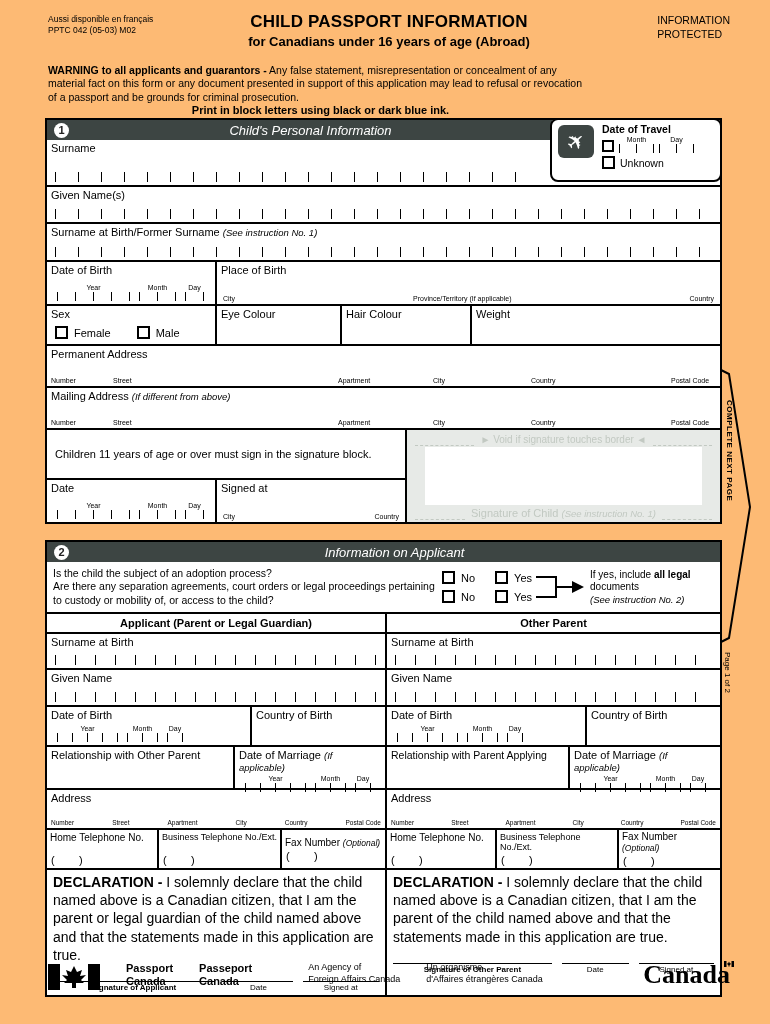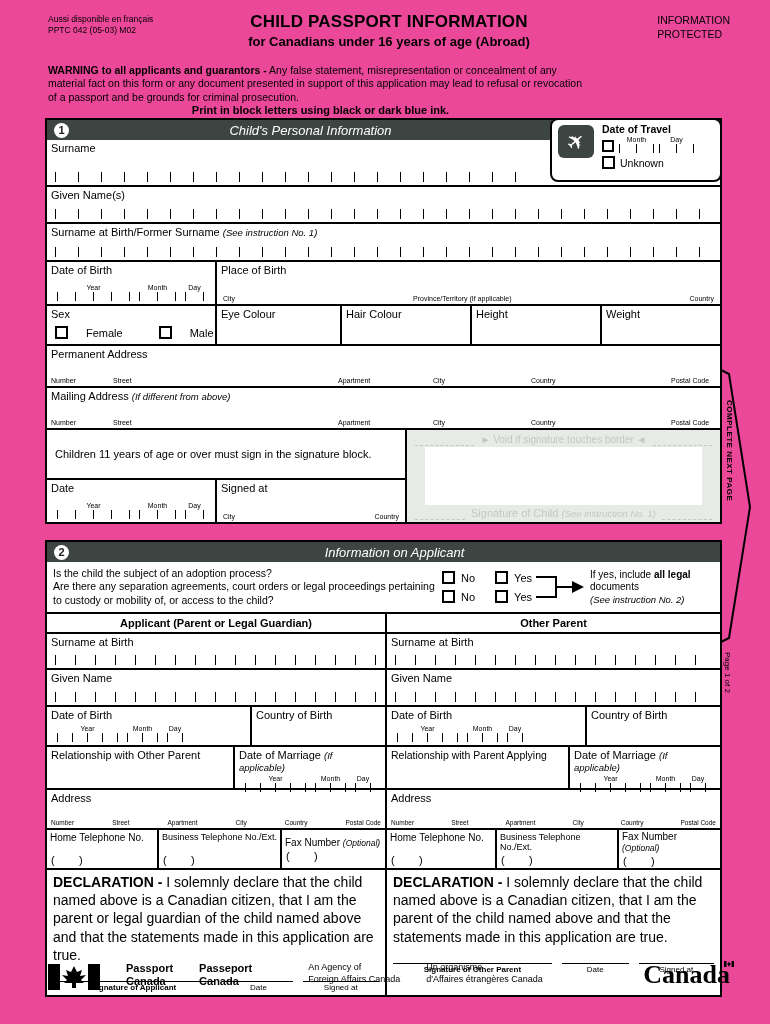--- a/index.html
+++ b/index.html
@@ -1,18 +1,18 @@
 <!DOCTYPE html>
 <html><head>
 <meta charset="utf-8">
 <style>
   * { box-sizing: border-box; margin: 0; padding: 0; }
   html,body { background:#fff; }
   body { width:770px; font-family:"Liberation Sans", sans-serif; color:#000; }
-  .page { position:relative; width:770px; height:1024px; background:#ec4899; overflow:hidden; }
+  .page { position:relative; width:770px; height:1024px; background:#fdba74; overflow:hidden; }
 
   
   .hdr { position:absolute; top:12px; left:48px; right:40px; }
   .hdr-left { position:absolute; left:0; top:2px; font-size:8.5px; line-height:1.25; }
   .hdr-center { text-align:center; padding:0 120px; }
   .hdr-title { font-size:17px; font-weight:bold; letter-spacing:.2px; }
   .hdr-sub { font-size:13px; font-weight:bold; margin-top:2px; }
   .hdr-right { position:absolute; right:0; top:2px; font-size:10.5px; text-align:left; line-height:1.3; }
   .warning { position:absolute; top:64px; left:48px; width:545px; font-size:10.5px; line-height:1.27; }
   .print-note { position:absolute; top:104px; left:48px; width:545px; text-align:center; font-size:11px; font-weight:bold; }
@@ -52,21 +52,21 @@
   .plane-chip span { transform:rotate(-40deg); display:block; }
   .travel-title { margin:3px 0 0 50px; font-size:10.5px; font-weight:bold; }
   .travel-row { display:flex; align-items:flex-end; gap:5px; margin:1px 0 0 50px; }
   .travel-row .cb { width:12px; height:12px; margin-bottom:1px; }
   .travel-unknown { display:flex; align-items:center; gap:5px; margin:3px 0 0 50px; font-size:10.5px; }
   .surname-row { height:47px; }
   .surname-row .comb { position:absolute; bottom:0; left:0; right:176px; }
   .h37 { height:37px; } .h38 { height:38px; } .h40 { height:40px; } .h42 { height:42px; } .h44 { height:44px; }
   .fld { display:flex; flex-direction:column; justify-content:space-between; }
   .bottomlabs { display:flex; justify-content:space-between; font-size:7px; padding:0 6px 2px 6px; }
-  .sexline { display:flex; align-items:center; gap:18px; padding:4px 6px 0 8px; font-size:11px; }
+  .sexline { display:flex; align-items:center; gap:6px; padding:4px 6px 0 8px; font-size:11px; }
   .sexline .gap { width:14px; }
   .sign-wrap { display:flex; height:92px; }
   .sign-left { width:360px; border-right:2px solid #000; display:flex; flex-direction:column; }
   .children-note { height:50px; border-bottom:2px solid #000; display:flex; align-items:center; padding:0 8px; font-size:11px; }
   .date-signed { flex:1; display:flex; }
   .date-cell { width:170px; border-right:2px solid #000; }
   .signed-cell { flex:1; display:flex; flex-direction:column; justify-content:space-between; }
   .sigpanel { flex:1; background:#e7eae7; padding:4px 8px 3px 8px; display:flex; flex-direction:column; }
   .sigpanel .line { flex:1; border-top:1px dashed #c2c9c2; transform:translateY(6px); }
   .sig-toprow,.sig-botrow { display:flex; align-items:center; color:#c2c9c2; font-size:10px; white-space:nowrap; }
@@ -220,23 +220,20 @@
             <span class="gap"></span>
             <span class="cb"></span>
             <span>Male</span>
           </div>
         </div>
         <div class="cell" style="width:125px; height:38px;">
             <span class="lab">Eye Colour</span>
           </div>
         <div class="cell" style="width:130px; height:38px;">
             <span class="lab">Hair Colour</span>
-          </div>
-        <div class="cell" style="width:130px; height:38px;">
-            <span class="lab">Height</span>
           </div>
         <div class="cell" style="flex:1; height:38px;">
             <span class="lab">Weight</span>
           </div>
       </div>
     </div>
 
     <div class="row h42 fld">
       <span class="lab">Permanent Address</span>
       <div class="sublabels">

